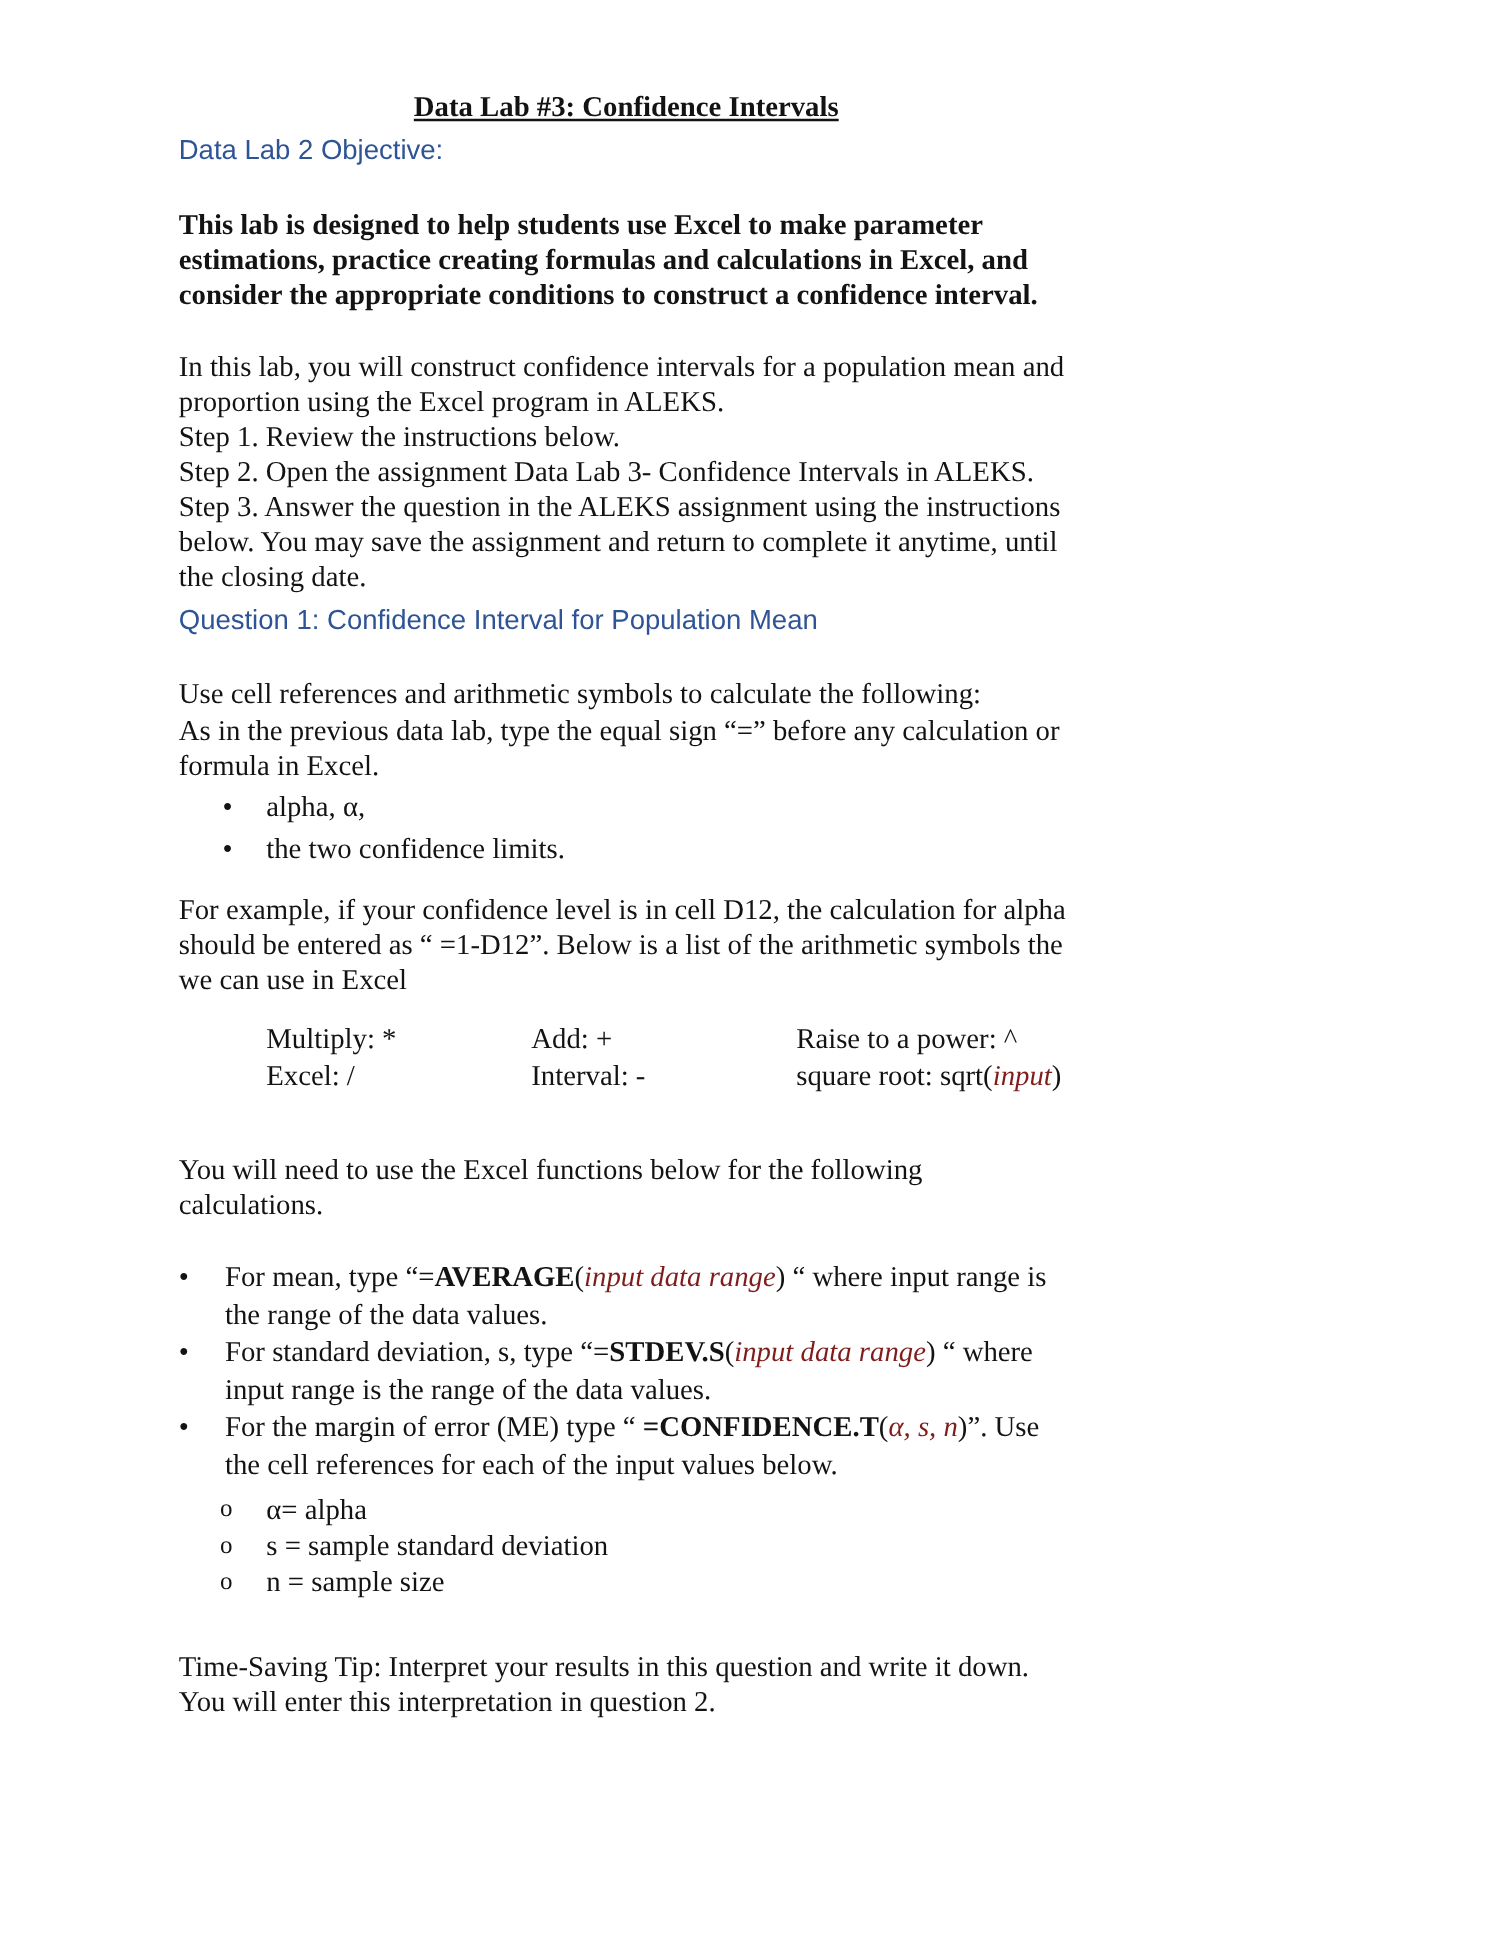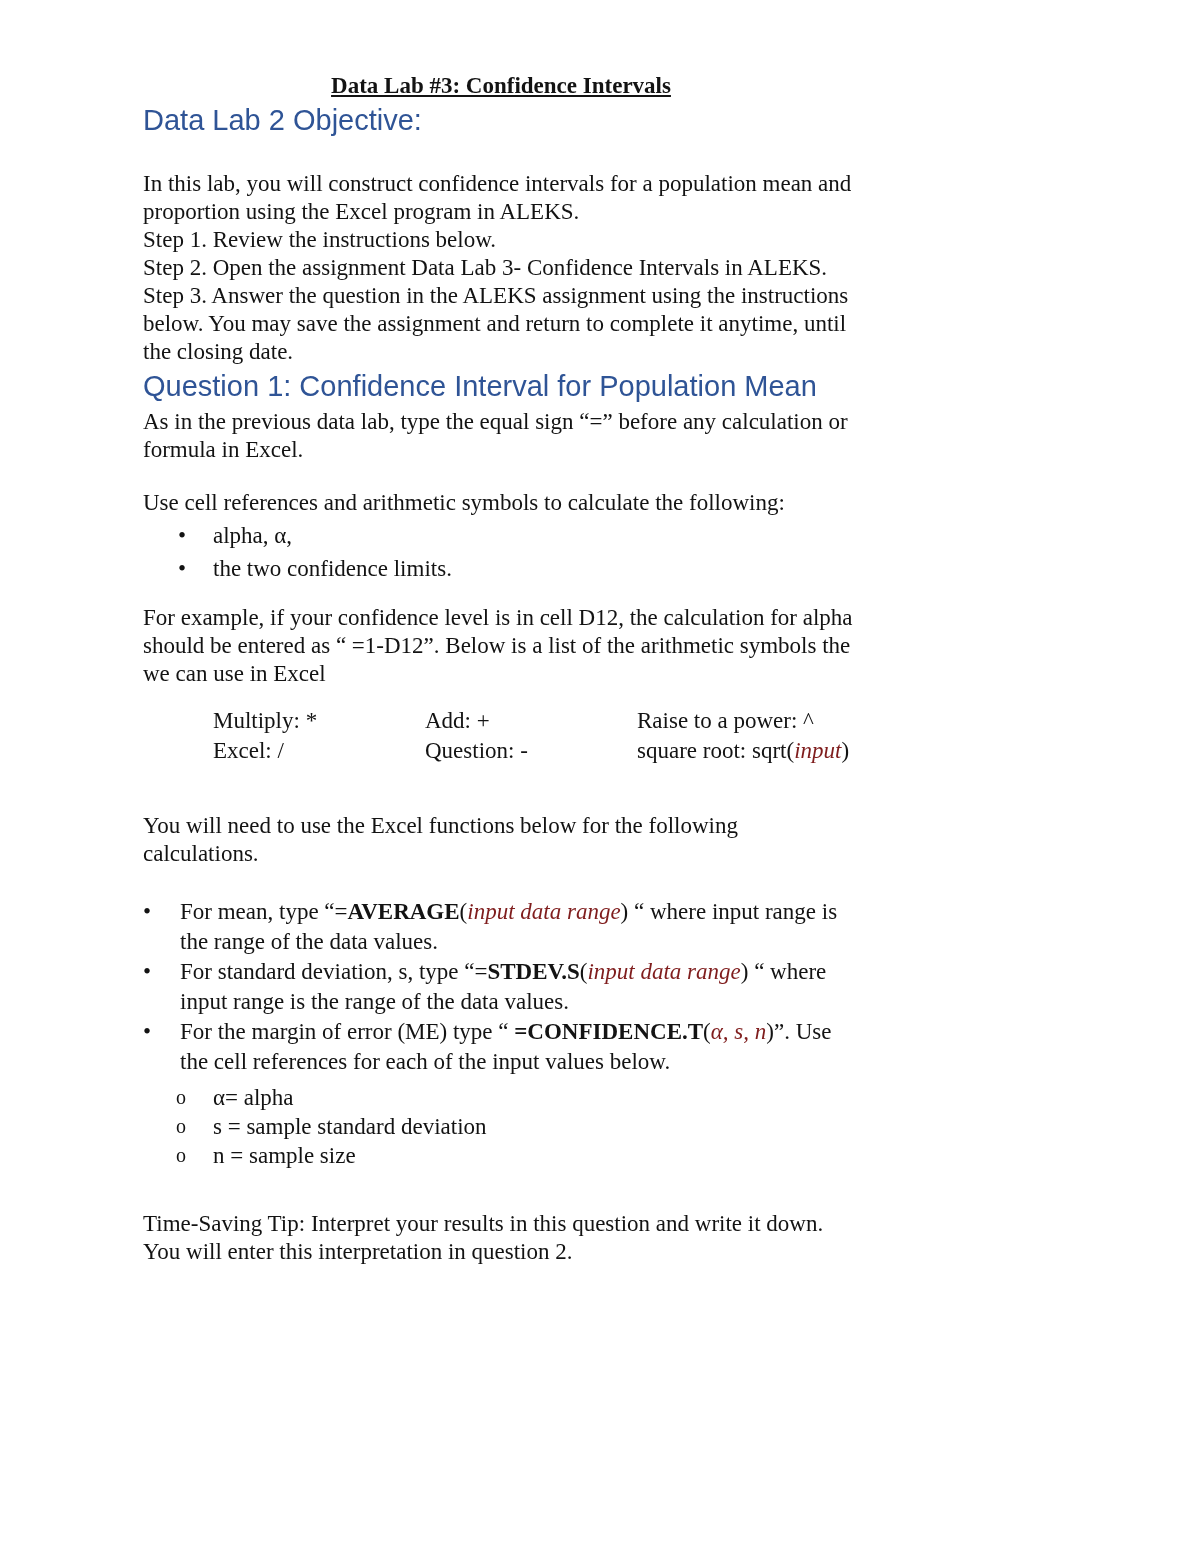--- a/index.html
+++ b/index.html
@@ -19,21 +19,21 @@
     text-align: center;
     font-weight: bold;
     text-decoration: underline;
     font-size: 23px;
     line-height: 28px;
   }
   h1.word-heading {
     font-family: "Liberation Sans", sans-serif;
     font-weight: 300;
     color: #2F5496;
-    font-size: 29px;
+    font-size: 22px;
     line-height: 40px;
     margin: 0;
   }
   .h-objective { margin-top: 66px; }
   .h-question  { margin-top: 47px; }
   .para { line-height: 28px; }
   .p-bold { margin-top: 26px; font-weight: bold; }
   .p-steps { margin-top: 30px; }
   .p-intro { margin-top: 2px; }
   .p-usecell { margin-top: 25px; }
@@ -70,33 +70,34 @@
 </head>
 <body>
 
 <div class="page">
   <div class="doc-title">Data Lab #3: Confidence Intervals</div>
 
   <div class="content">
 
     <h1 class="word-heading h-objective">Data Lab 2 Objective:</h1>
 
+    <div class="para p-bold">This lab is designed to help students use Excel to make parameter estimations, practice creating formulas and calculations in Excel, and consider the appropriate conditions to construct a confidence interval.</div>
 
     <div class="para p-steps">
       <div>In this lab, you will construct confidence intervals for a population mean and proportion using the Excel program in ALEKS.</div>
       <div>Step 1. Review the instructions below.</div>
       <div>Step 2. Open the assignment Data Lab 3- Confidence Intervals in ALEKS.</div>
       <div>Step 3.  Answer the question in the ALEKS assignment using the instructions below. You may save the assignment and return to complete it anytime, until the closing date.</div>
     </div>
 
     <h1 class="word-heading h-question">Question 1: Confidence Interval for Population Mean</h1>
 
+    <div class="para p-usecell">Use cell references and arithmetic symbols to calculate the following:</div>
+
     <div class="para p-intro">As in the previous data lab, type the equal sign “=” before any calculation or formula in Excel.</div>
-
-    <div class="para p-usecell">Use cell references and arithmetic symbols to calculate the following:</div>
 
     <div class="list-a">
       <div class="li">
         <span class="marker">•</span>
         <span>alpha, α,</span>
       </div>
       <div class="li">
         <span class="marker">•</span>
         <span>the two confidence limits.</span>
       </div>
@@ -105,21 +106,21 @@
     <div class="para p-example">For example, if your confidence level is in cell D12, the calculation for alpha should be entered as “ =1-D12”.  Below is a list of the arithmetic symbols the we can use in Excel</div>
 
     <div class="symbols">
       <div class="row">
         <span class="c1">Multiply: *</span>
         <span class="c2">Add: +</span>
         <span class="c3">Raise to a power:  ^</span>
       </div>
       <div class="row">
         <span class="c1">Excel: /</span>
-        <span class="c2">Question: -</span>
+        <span class="c2">Interval: -</span>
         <span class="c3"><span>square root:  sqrt(</span><span class="arg">input</span><span>)</span></span>
       </div>
     </div>
 
     <div class="para p-funcintro">You will need to use the Excel functions below for the following calculations.</div>
 
     <div class="list-b">
 
       <div class="li">
         <span class="marker">•</span>

